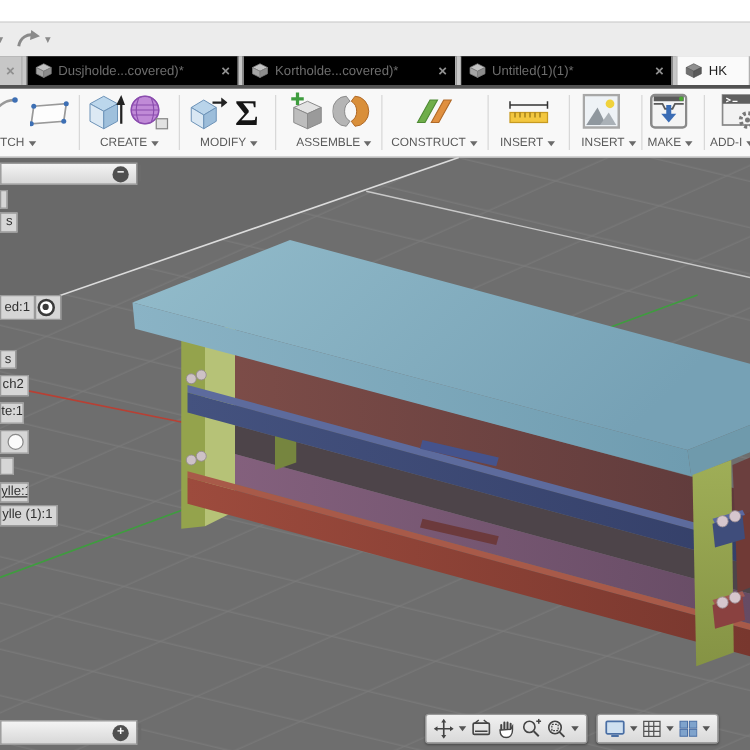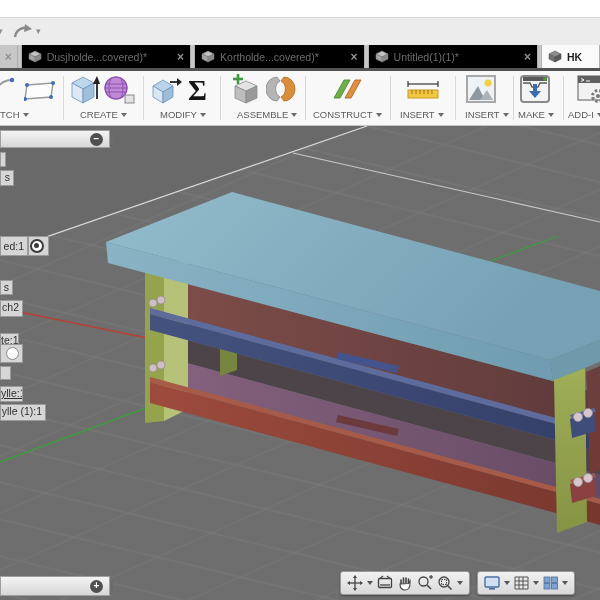--- a/index.html
+++ b/index.html
@@ -11,21 +11,21 @@
   .qat{left:0;top:18px;width:600px;height:27px;background:#ececec;}
   .qat .caret{color:#8a8a8a;font-size:9px;line-height:27px;}
   .tabsrow{left:0;top:45px;width:600px;height:23px;background:#c7c7c7;display:flex;align-items:stretch;}
   .lead-close{width:17px;display:flex;align-items:center;justify-content:center;color:#8f8f8f;
               font-size:12px;font-weight:bold;border-right:1px solid #aeaeae;}
   .doctab{width:174px;margin-left:3px;display:flex;align-items:center;gap:5px;padding:0 6px;
           background:#000000;border-left:1px solid #b0b0b0;border-right:1px solid #b0b0b0;box-sizing:border-box;}
   .doctab .lbl{flex:1;font-size:10.5px;color:#6d6d6d;white-space:nowrap;overflow:hidden;}
   .doctab .x{color:#909090;font-size:12px;font-weight:bold;}
   .doctab.active{background:#fafafa;width:60px;}
-  .doctab.active .lbl{color:#1e1e1e;font-weight:bold;}
+  .doctab.active .lbl{color:#1e1e1e;font-weight:normal;}
   .darkstrip{left:0;top:68px;width:600px;height:3px;background:#525252;}
   .ribbon{left:0;top:71px;width:600px;height:55px;background:#f8f8f8;border-bottom:1px solid #c6c6c6;box-sizing:border-box;}
   .rsep{position:absolute;top:5px;width:1px;height:44px;background:#d8d8d8;}
   .rlabel{position:absolute;top:38px;font-size:9.5px;color:#5a5a5a;white-space:nowrap;display:flex;align-items:center;gap:3px;}
   .tri{width:0;height:0;border-left:3.5px solid transparent;border-right:3.5px solid transparent;border-top:4px solid #6a6a6a;}
   
   .panelbar{background:linear-gradient(#f4f4f4,#d7d7d7);border:1px solid #9e9e9e;box-sizing:border-box;}
   .circle-btn{width:13px;height:13px;border-radius:50%;background:#4f4f4f;color:#fff;font-size:10px;
               line-height:12px;text-align:center;font-weight:bold;}
   .vtick{width:2px;height:13px;background:#6b6b6b;}
@@ -338,21 +338,21 @@
 <div class="abs vtick" style="left:111px;top:132px;"></div>
 
 <div class="abs treeitem" style="left:0;top:152px;width:6px;height:15px;"></div>
 <div class="abs treeitem" style="left:0;top:170px;width:14px;height:16px;">s</div>
 <div class="abs treeitem" style="left:0;top:236px;width:28px;height:20px;line-height:18px;">ed:1</div>
 <div class="abs treeitem" style="left:28px;top:236px;width:21px;height:20px;display:flex;align-items:center;justify-content:center;">
   <div class="radio-sel"></div>
 </div>
 <div class="abs treeitem" style="left:0;top:280px;width:13px;height:15px;">s</div>
 <div class="abs treeitem" style="left:0;top:300px;width:23px;height:17px;">ch2</div>
-<div class="abs treeitem" style="left:0;top:333px;width:19px;height:17px;">te:1</div>
+<div class="abs treeitem" style="left:0;top:322px;width:19px;height:17px;">te:1</div>
 <div class="abs treeitem" style="left:0;top:344px;width:23px;height:19px;display:flex;align-items:center;justify-content:flex-end;">
   <div class="radio-plain"></div>
 </div>
 <div class="abs treeitem" style="left:0;top:366px;width:11px;height:14px;"></div>
 <div class="abs treeitem" style="left:0;top:386px;width:23px;height:16px;text-decoration:underline;">ylle:1</div>
 <div class="abs treeitem" style="left:0;top:404px;width:46px;height:17px;">ylle (1):1</div>
 
 <div class="abs panelbar" style="left:0;top:576px;width:110px;height:20px;display:flex;align-items:center;justify-content:flex-end;padding-right:6px;">
   <div class="circle-btn">+</div>
 </div>

